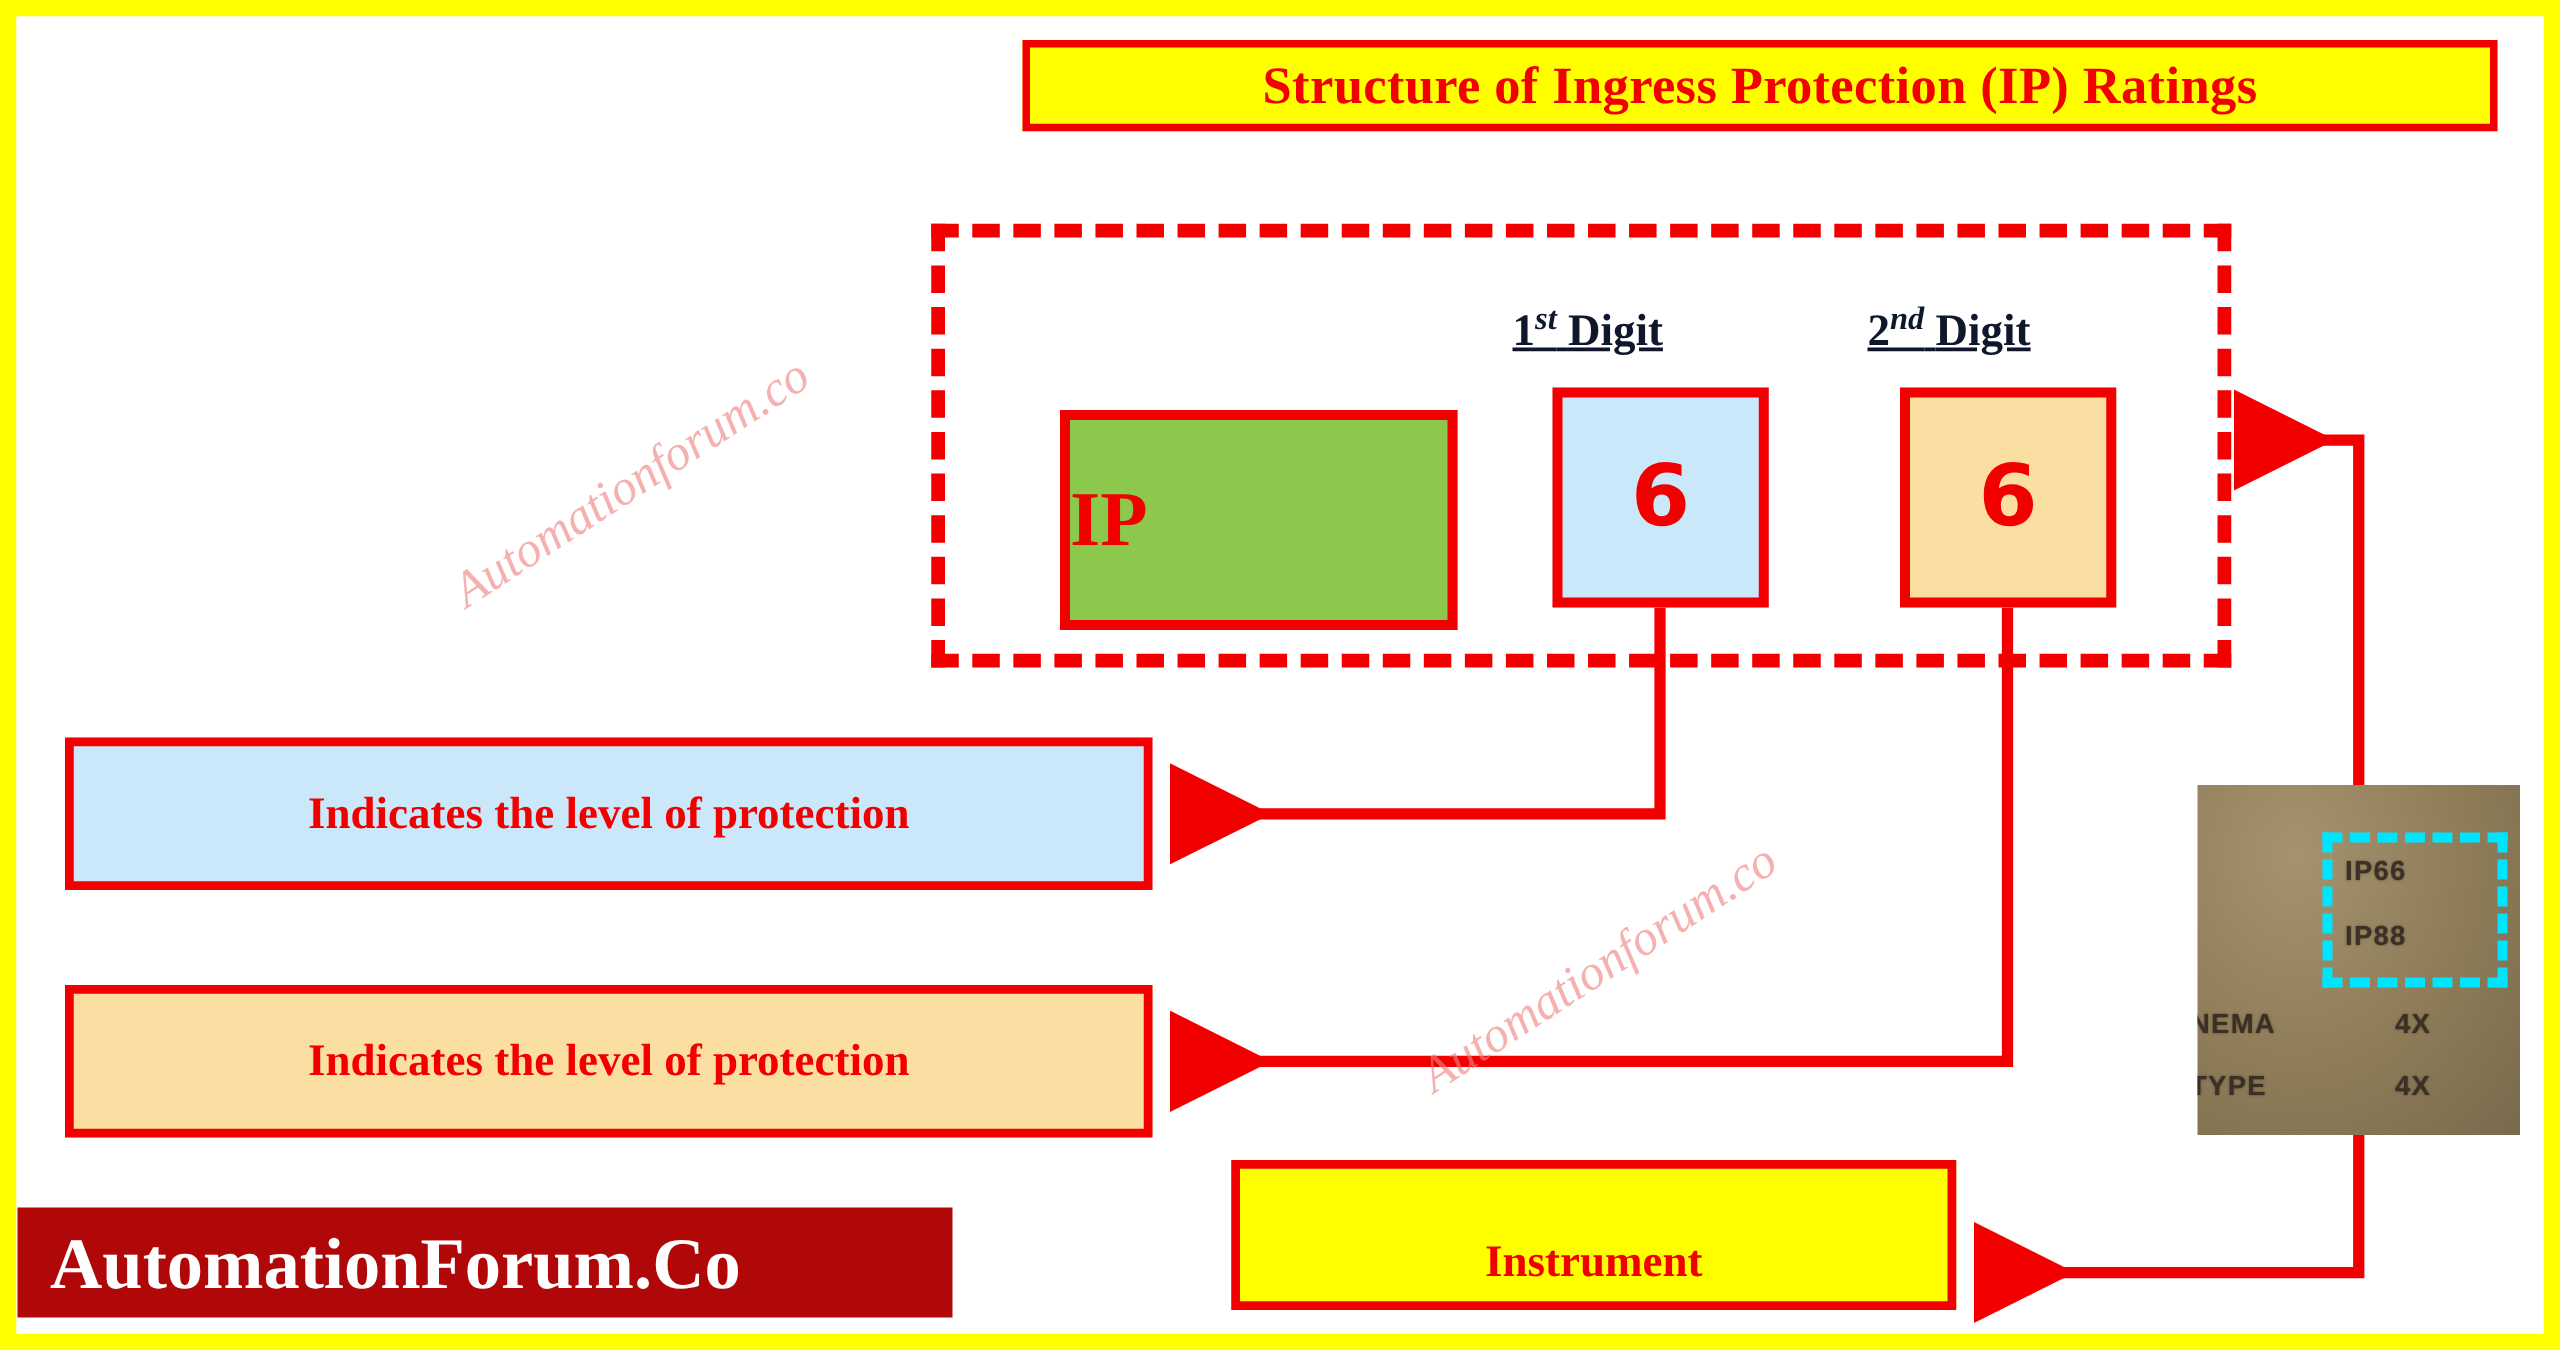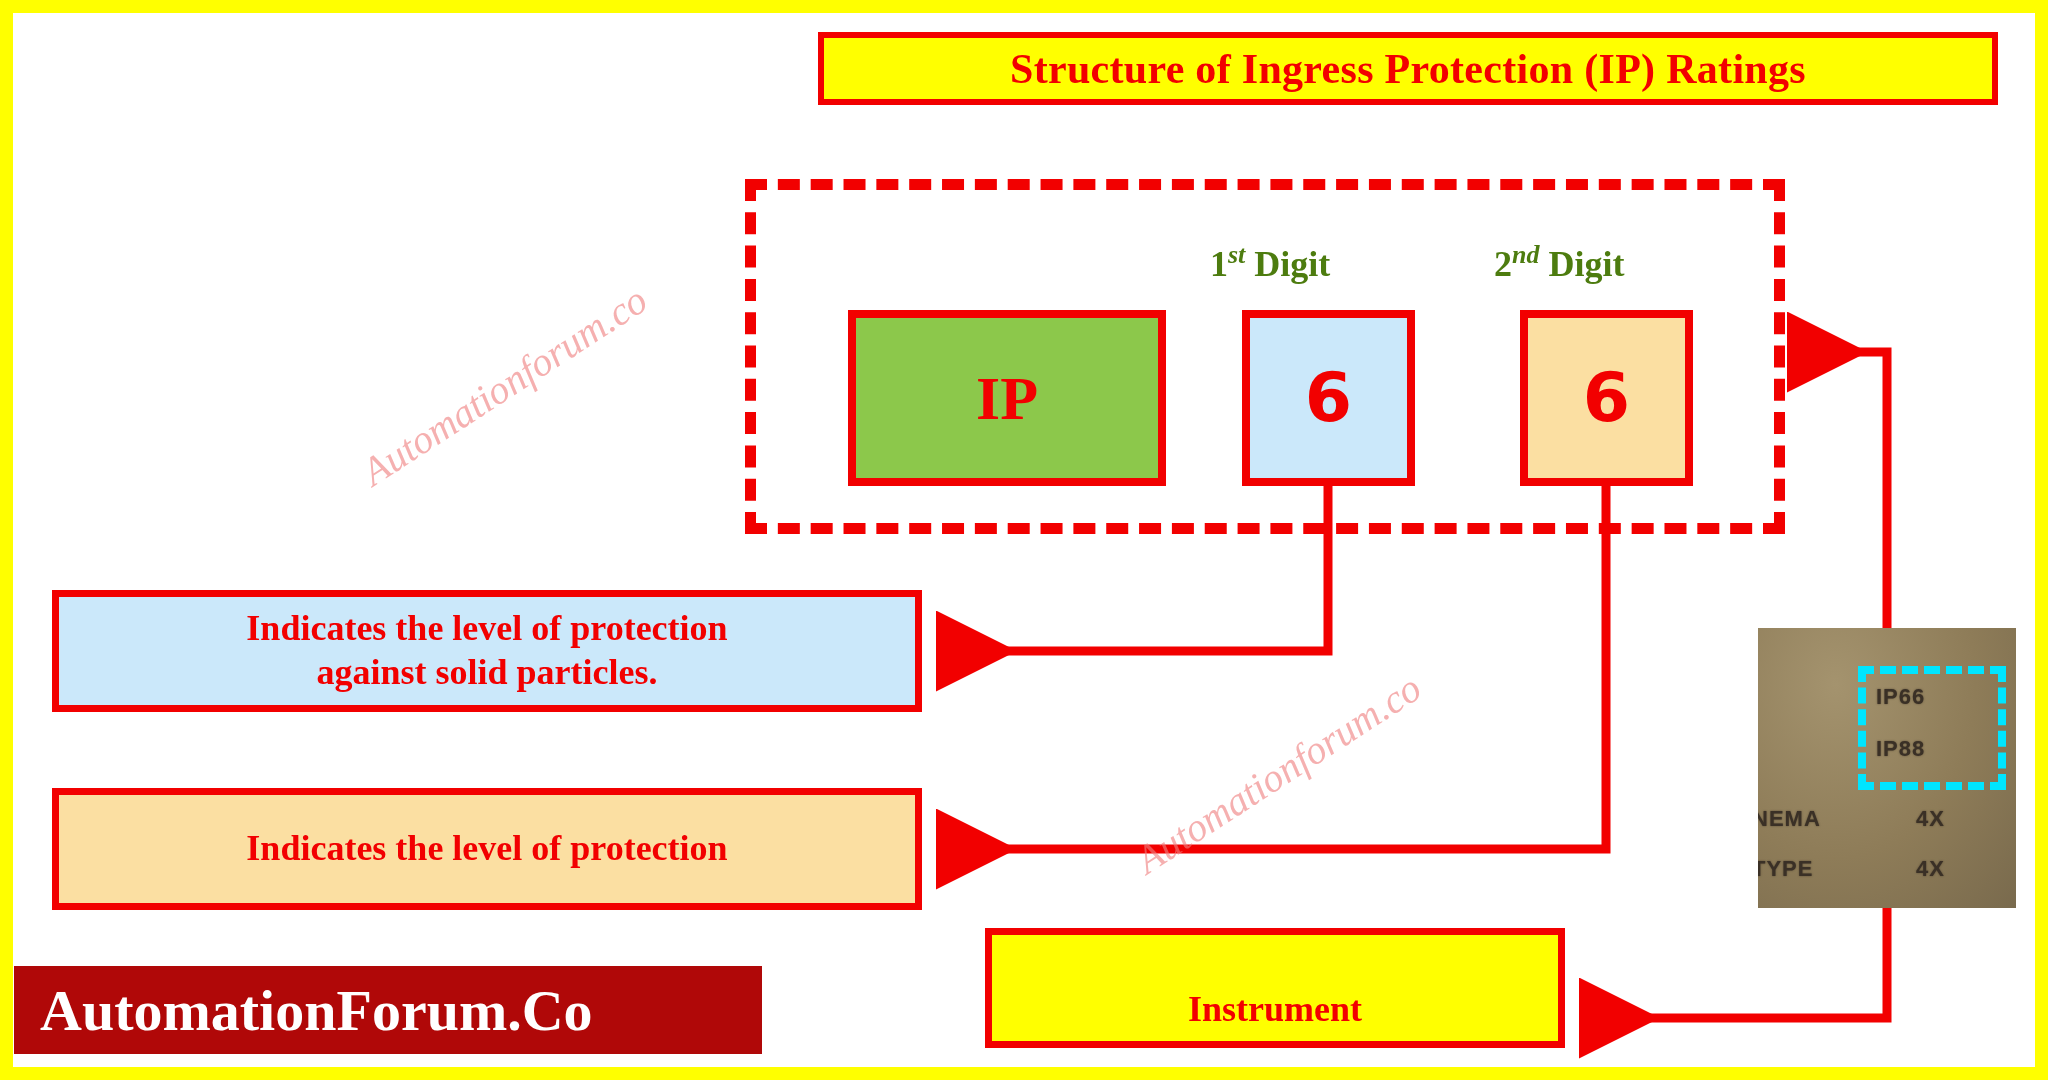--- a/index.html
+++ b/index.html
@@ -59,46 +59,46 @@
     top: 179px;
     width: 1040px;
     height: 355px;
     border: 11px dashed #f20000;
     z-index: 12;
   }
 
   
   .digit-caption {
     position: absolute;
-    color: #4d7c0f;
+    color: #0f172a;
     font-size: 36px;
     font-weight: bold;
     white-space: nowrap;
     z-index: 25;
+    text-decoration: underline;
   }
   .digit-caption sup {
     font-style: italic;
     font-size: 26px;
     vertical-align: super;
     font-weight: bold;
   }
   #cap1 { left: 1210px; top: 240px; }
   #cap2 { left: 1494px; top: 240px; }
 
   
   .ip-box {
     position: absolute;
     background: #8cc84b;
     border: 8px solid #f20000;
     display: flex;
     align-items: center;
-    justify-content: center;
     z-index: 22;
     left: 848px;
-    top: 310px;
+    top: 328px;
     width: 318px;
     height: 176px;
   }
   .ip-box .boxlabel {
     color: #f20000;
     font-size: 62px;
     font-weight: bold;
     line-height: 1;
   }
 
@@ -291,21 +291,20 @@
   <div class="digit-box" id="digit1">
     <span class="boxlabel">6</span>
   </div>
   <div class="digit-box" id="digit2">
     <span class="boxlabel">6</span>
   </div>
 
   <div class="info-box" id="info-solid">
     <span class="infotext">
       <span>Indicates the level of protection</span><br>
-      <span>against solid particles.</span>
     </span>
   </div>
 
   <div class="info-box" id="info-liquid">
     <span class="infotext">
       <span>Indicates the level of protection</span><br>
     </span>
   </div>
 
   <div id="nameplate-caption">

